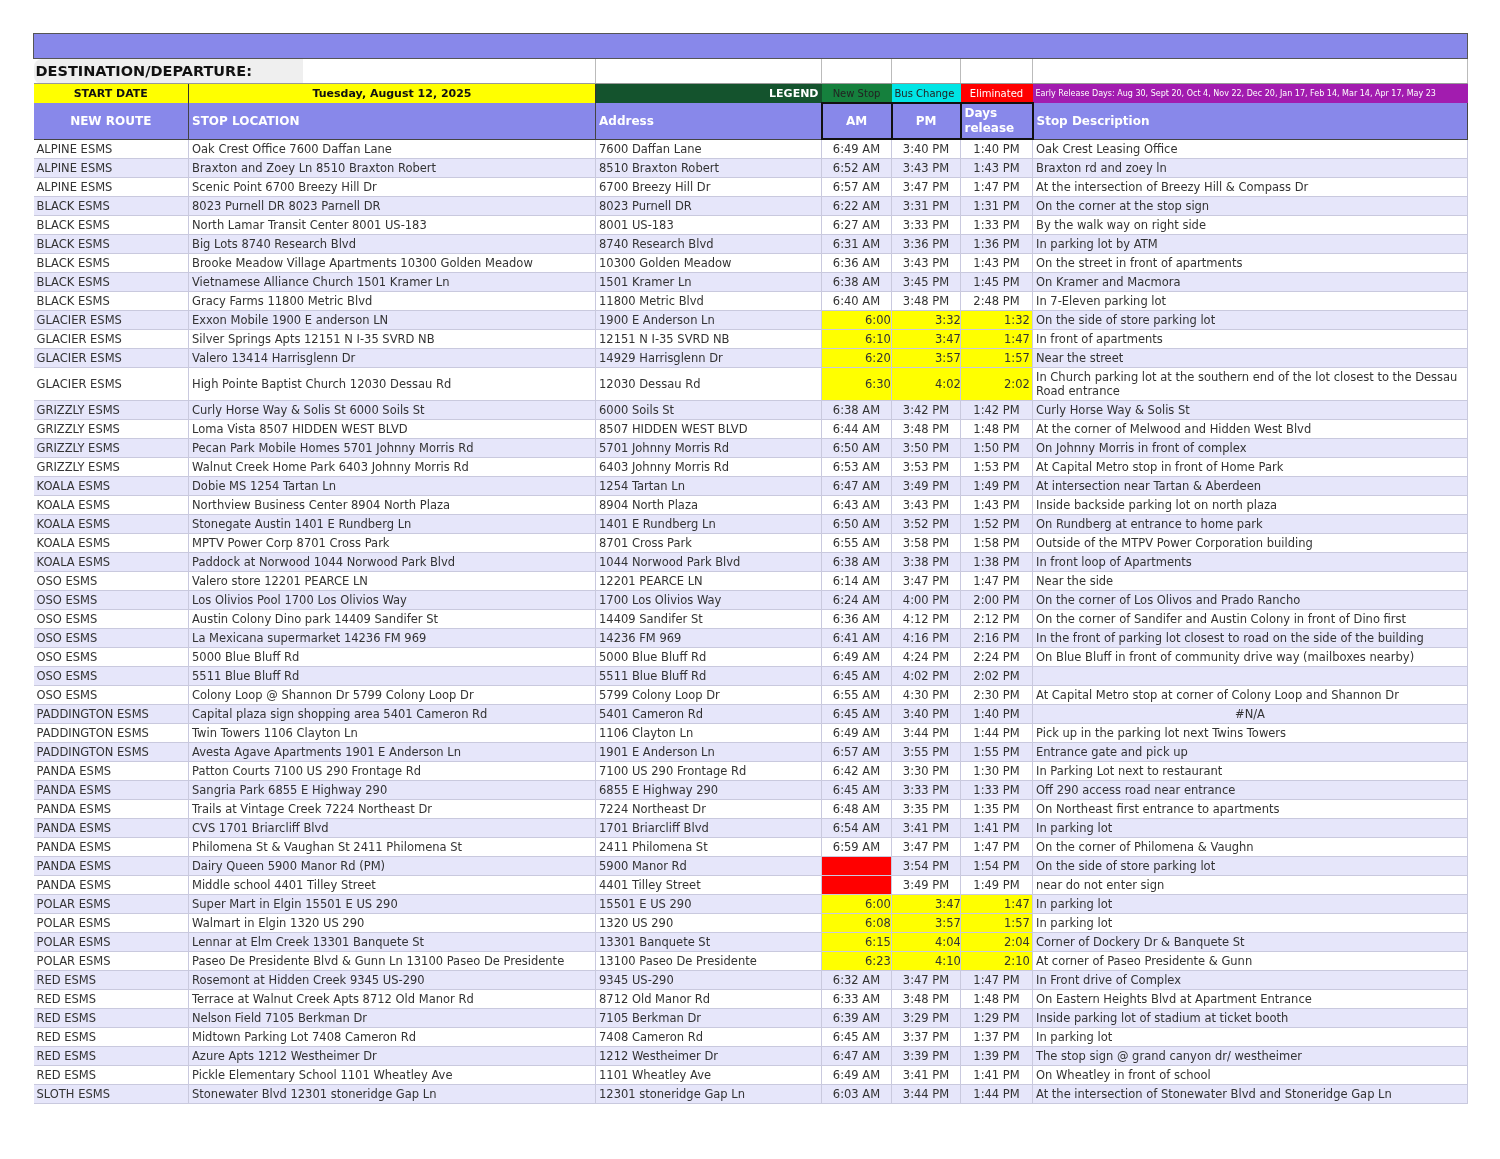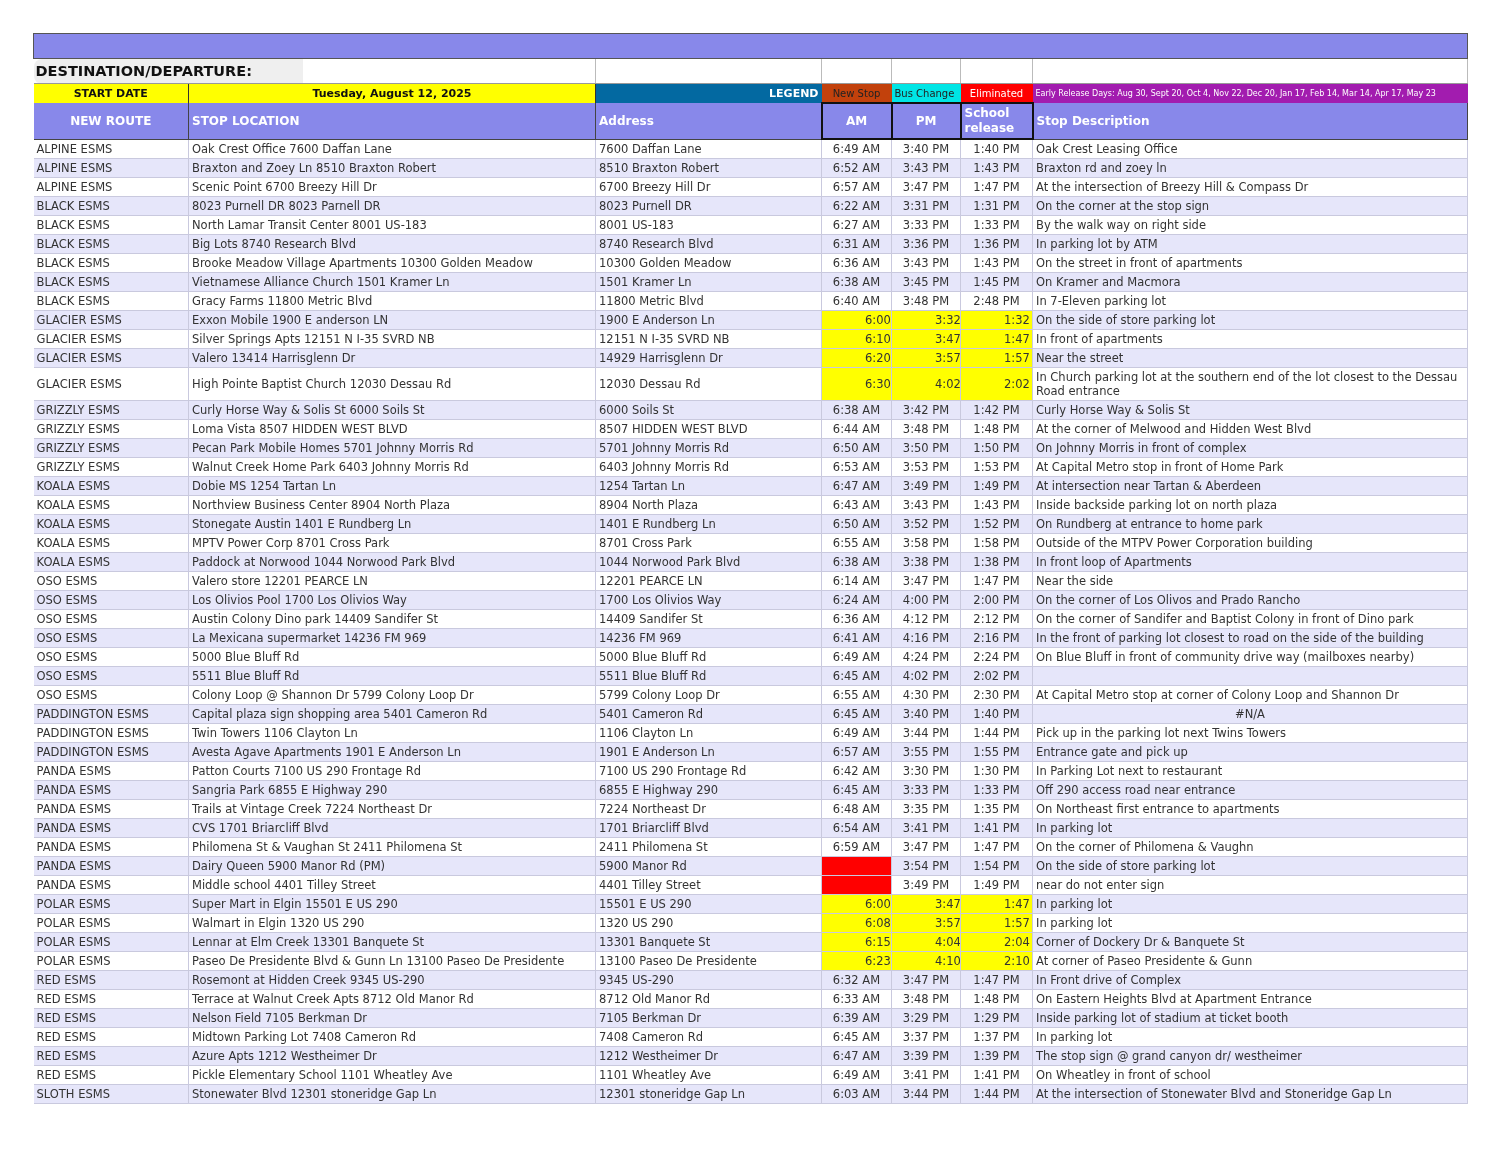--- a/index.html
+++ b/index.html
@@ -5,22 +5,22 @@
   html, body { margin:0; padding:0; background:#ffffff; }
   body { width:1500px; height:1159px; position:relative; font-family:"DejaVu Sans", sans-serif; color:#222; }
   .sheet { position:absolute; left:33px; top:33px; width:1434px; }
   table { border-collapse:collapse; table-layout:fixed; width:1434px; }
   td, th { padding:0 3px; overflow:hidden; white-space:nowrap; font-size:11.5px; font-weight:normal; }
   .band td { background:#8888ea; height:24px; border:1px solid #555; }
   .dest td { height:24px; background:#fff; border-right:1px solid #bbb; border-bottom:1px solid #999;border-radius:8px; }
   .dest .dest-label { font-size:14.5px; font-weight:bold; color:#111; background:linear-gradient(90deg,#efefef 0 48%, #fff 48%); padding-left:2px; }
   .start td { height:18px; font-size:11px; }
   .start .yellow { background:#ffff00; font-weight:bold; text-align:center; border-right:1px solid #333; color:#111; }
-  .start .black { background:#0369a1; color:#fff; font-weight:bold; text-align:right; }
-  .start .lg-new { background:#c2410c; color:#222; text-align:center; font-size:10px; }
+  .start .black { background:#14532d; color:#fff; font-weight:bold; text-align:right; }
+  .start .lg-new { background:#15803d; color:#222; text-align:center; font-size:10px; }
   .start .lg-bus { background:#00e5e5; color:#222; font-size:10px; }
   .start .lg-elim { background:#ff0000; color:#fff; text-align:center; font-size:10px; }
   .start .early-days { background:#a21caf; color:#fff; font-size:8px; }
   .colhdr th { background:#8888ea; color:#fff; font-weight:bold; height:34px; font-size:12px; text-align:left; border-right:1px solid #444; border-bottom:1px solid #444; }
   .colhdr th.c { text-align:center; }
   .colhdr th.boxed { border:2px solid #111; }
   .colhdr th.early { white-space:normal; line-height:15px; text-align:left; }
   tbody tr td { height:18px; border-bottom:1px solid #c9c9de; border-right:1px solid #c9c9de; color:#333; }
   tbody tr:nth-child(even) td { background:#e6e6fa; }
   tbody tr:nth-child(odd) td { background:#ffffff; }
@@ -66,21 +66,21 @@
         <td class="lg-bus">Bus Change</td>
         <td class="lg-elim">Eliminated</td>
         <td class="early-days">Early Release Days:  Aug 30, Sept 20, Oct 4, Nov 22, Dec 20, Jan 17, Feb 14, Mar 14, Apr 17, May 23</td>
       </tr>
       <tr class="colhdr">
         <th class="c">NEW ROUTE</th>
         <th>STOP LOCATION</th>
         <th>Address</th>
         <th class="c boxed">AM</th>
         <th class="c boxed">PM</th>
-        <th class="boxed early">School release</th>
+        <th class="boxed early">Days release</th>
         <th>Stop Description</th>
       </tr>
     </thead>
     <tbody id="rows">
         <tr>
           <td class="route">ALPINE ESMS</td>
           <td class="">Oak Crest Office 7600 Daffan Lane</td>
           <td class="">7600 Daffan Lane</td>
           <td class="t">6:49 AM</td>
           <td class="t">3:40 PM</td>
@@ -294,21 +294,21 @@
           <td class="t">2:00 PM</td>
           <td class="desc">On the corner of Los Olivos and Prado Rancho</td>
         </tr>
         <tr>
           <td class="route">OSO ESMS</td>
           <td class="">Austin Colony Dino park 14409 Sandifer St</td>
           <td class="">14409 Sandifer St</td>
           <td class="t">6:36 AM</td>
           <td class="t">4:12 PM</td>
           <td class="t">2:12 PM</td>
-          <td class="desc">On the corner of Sandifer and Baptist Colony in front of Dino park</td>
+          <td class="desc">On the corner of Sandifer and Austin Colony in front of Dino first</td>
         </tr>
         <tr>
           <td class="route">OSO ESMS</td>
           <td class="">La Mexicana supermarket 14236 FM 969</td>
           <td class="">14236 FM 969</td>
           <td class="t">6:41 AM</td>
           <td class="t">4:16 PM</td>
           <td class="t">2:16 PM</td>
           <td class="desc">In the front of parking lot closest to road on the side of the building</td>
         </tr>

